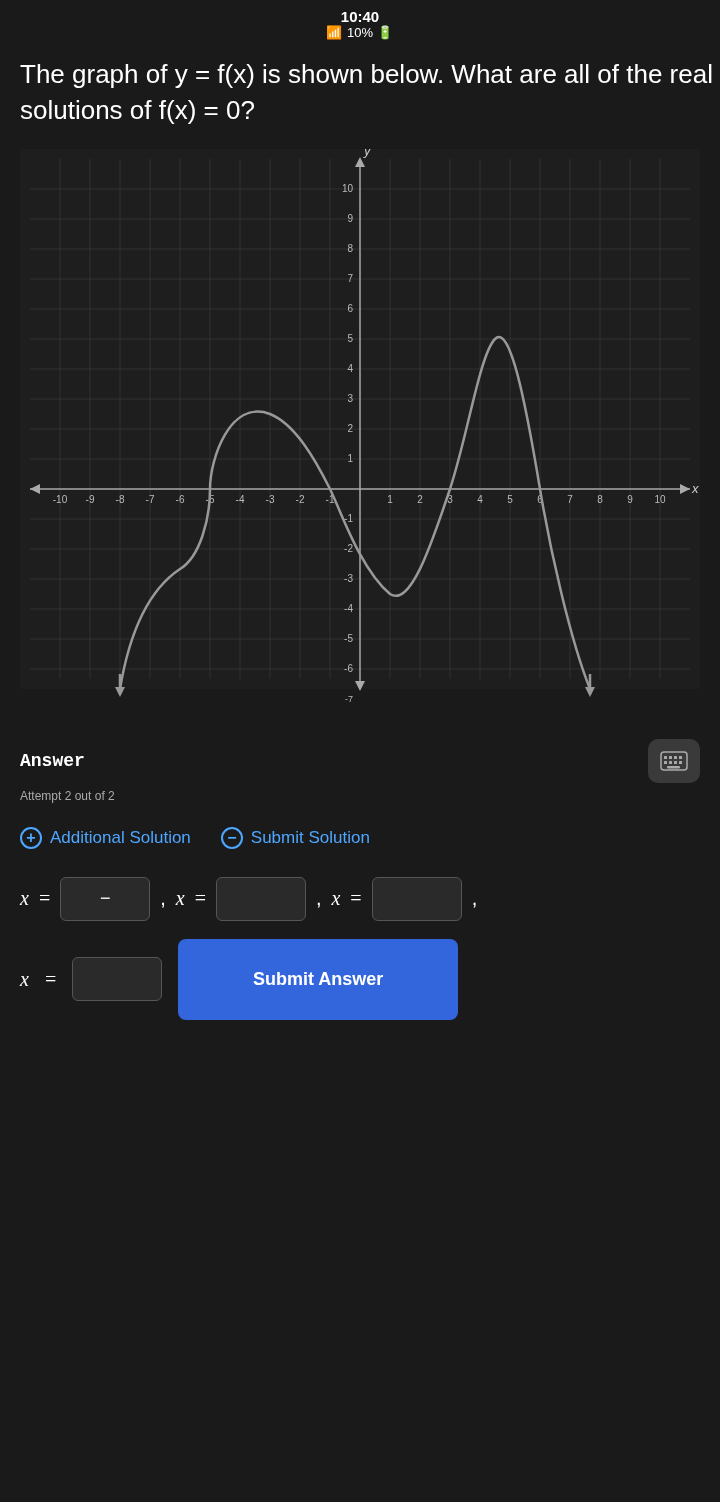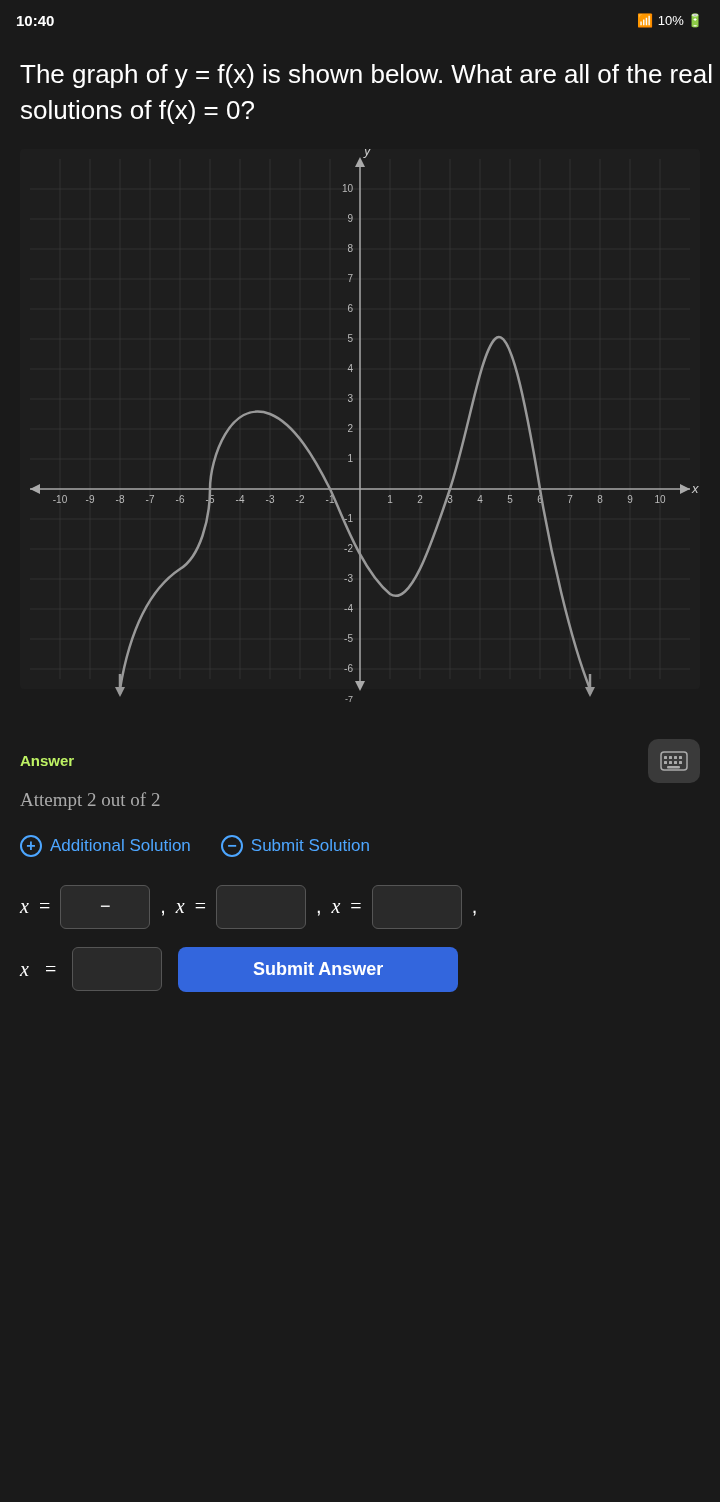--- a/index.html
+++ b/index.html
@@ -13,20 +13,21 @@
       overflow-x: hidden;
     }
 
     
     .status-bar {
       display: flex;
       justify-content: space-between;
       align-items: center;
       padding: 8px 16px;
       height: 40px;
+      flex-direction: column;
     }
     .status-time {
       font-size: 15px;
       font-weight: 600;
       color: #fff;
     }
     .status-icons {
       display: flex;
       align-items: center;
       gap: 4px;
@@ -56,40 +57,40 @@
     .answer-section {
       padding: 20px 20px 0 20px;
     }
     .answer-header {
       display: flex;
       justify-content: space-between;
       align-items: center;
       margin-bottom: 6px;
     }
     .answer-title {
-      font-size: 15px;
+      font-size: 18px;
       font-weight: 700;
-      color: #bef264;
+      color: #ffffff;
+      font-family: Liberation Mono, monospace;
     }
     .keyboard-btn {
       background: #3a3a3a;
       border: none;
       border-radius: 10px;
       width: 52px;
       height: 44px;
       display: flex;
       align-items: center;
       justify-content: center;
       cursor: pointer;
     }
     .attempt-text {
-      font-size: 19px;
+      font-size: 12px;
       color: #aaa;
       margin-bottom: 20px;
-      font-family: Liberation Serif, serif;
     }
 
     
     .solution-buttons {
       display: flex;
       gap: 30px;
       align-items: center;
       margin-bottom: 24px;
     }
     .solution-btn {
@@ -181,21 +182,21 @@
       text-align: center;
       outline: none;
     }
     .submit-btn {
       background: #3366dd;
       border: none;
       border-radius: 8px;
       color: #fff;
       font-size: 18px;
       font-weight: 600;
-      padding: 12px 28px;
+      padding: 30px 28px;
       cursor: pointer;
       flex: 1;
       max-width: 280px;
     }
 
     
     .graph-svg {
       display: block;
     }
   </style>

